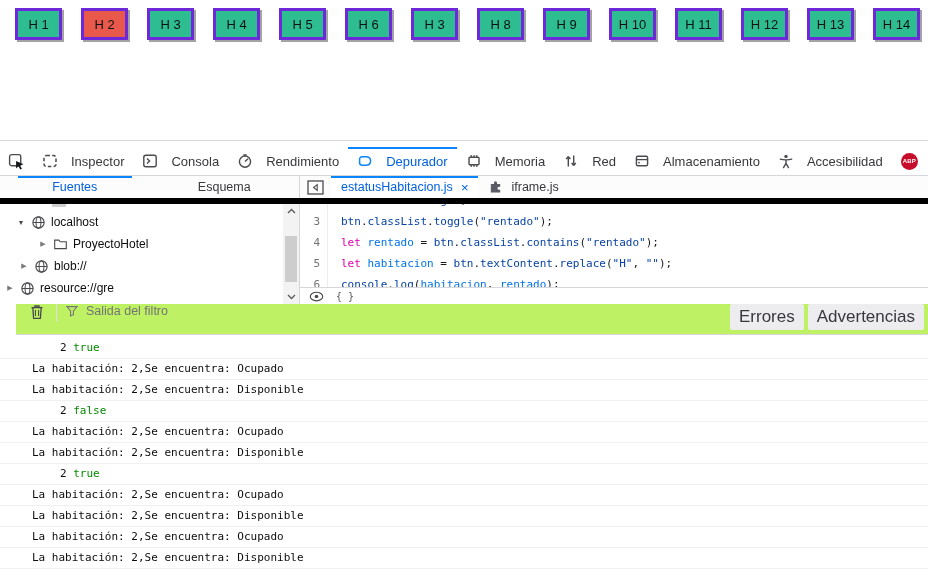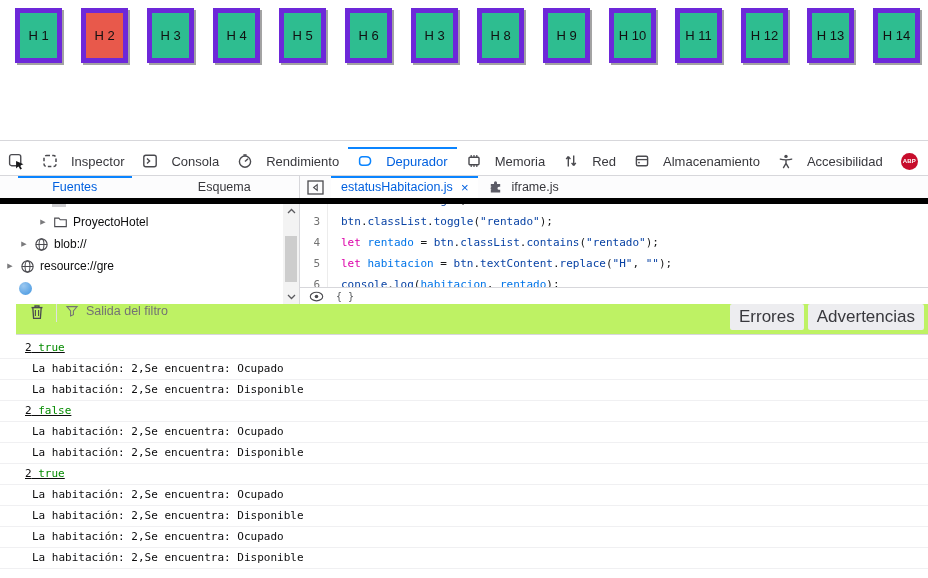--- a/index.html
+++ b/index.html
@@ -2,21 +2,21 @@
 <html style="--accent: #0a84ff; --active-text: #0060df; --keyword: #dd00a9; --definition: #0074e8; --identifier: #0842a4; --boolean-green: #058b00; --room-free: #2ebd90; --room-rented: #e8594b; --adblock-red: #c70d2c;"><head>
 <meta charset="utf-8">
 <style>
   * { box-sizing: border-box; margin: 0; padding: 0; }
   html,body { width: 928px; height: 578px; overflow: hidden; background: #fff;
     font-family: "Liberation Sans", sans-serif; color: #38383d; }
 
   
   .top-strip { height: 140px; background: #fff; }
   .rooms { display: flex; gap: 19px; padding: 8px 0 0 15px; }
-  .room-btn { width: 47px; height: 55px; flex: 0 0 auto; border: 5px solid #6d28d9;
+  .room-btn { width: 47px; height: 32px; flex: 0 0 auto; border: 3px solid #6d28d9;
     box-shadow: 2px 2px 0 0 #a3a3a3; background: var(--room-free,#2ebd90);
     font-family: "Liberation Sans", sans-serif; font-size: 13px; color: #111;
     cursor: pointer; }
   .room-btn.rented { background: var(--room-rented,#e8594b); }
 
   
   .devtools { border-top: 1px solid #d7d7db; padding-top: 6px; background: #fff; }
 
   
   .dt-toolbar { height: 29px; display: flex; align-items: stretch;
@@ -93,21 +93,21 @@
   .filter-chips { margin-left: auto; display: flex; gap: 4px; }
   .chip { flex: 0 0 auto; background: #ededf0; border: none; border-radius: 2px;
     font-family: "Liberation Sans", sans-serif; font-size: 17px; color: #38383d;
     padding: 3px 9px; cursor: pointer; white-space: nowrap; }
 
   
   .console-output { padding-top: 3px; font-family: "DejaVu Sans Mono", monospace;
     font-size: 11px; color: #0c0c0d; }
   .crow { height: 21px; line-height: 20px; border-bottom: 1px solid #f0f0f2;
     padding-left: 32px; white-space: pre; }
-  .crow.vals { padding-left: 25px; text-decoration: underline; }
+  .crow.vals { padding-left: 60px; }
   .seg-bool { color: var(--boolean-green,#058b00); }
 </style>
 </head>
 <body>
 
 <div class="top-strip">
   <div class="rooms">
       <button class="room-btn">H 1</button>
       <button class="room-btn rented">H 2</button>
       <button class="room-btn">H 3</button>
@@ -233,20 +233,29 @@
         </svg>
         <span>iframe.js</span>
       </div>
     </div>
   </div>
 
   <div class="dt-main">
     <div class="sources">
       <div class="tree-clip-sliver"></div>
       <div class="tree">
+        <div class="tree-row" style="padding-left:16px">
+          <span class="twisty open">▼</span>
+          <svg width="15" height="15" viewBox="0 0 16 16">
+            <circle cx="8" cy="8" r="6" fill="none" stroke="#4a4a4f" stroke-width="1.2"></circle>
+            <ellipse cx="8" cy="8" rx="2.6" ry="6" fill="none" stroke="#4a4a4f" stroke-width="1.1"></ellipse>
+            <path d="M2 8 H14" stroke="#4a4a4f" stroke-width="1.1"></path>
+          </svg>
+          <span>localhost</span>
+        </div>
         <div class="tree-row" style="padding-left:38px">
           <span class="twisty">▶</span>
           <svg width="15" height="14" viewBox="0 0 16 15">
             <path d="M1.8 3.4 h4.4 l1.5 1.7 H14.2 V12.4 H1.8 Z" fill="none" stroke="#4a4a4f" stroke-width="1.2"></path>
           </svg>
           <span>ProyectoHotel</span>
         </div>
         <div class="tree-row" style="padding-left:19px">
           <span class="twisty">▶</span>
           <svg width="15" height="15" viewBox="0 0 16 16">

